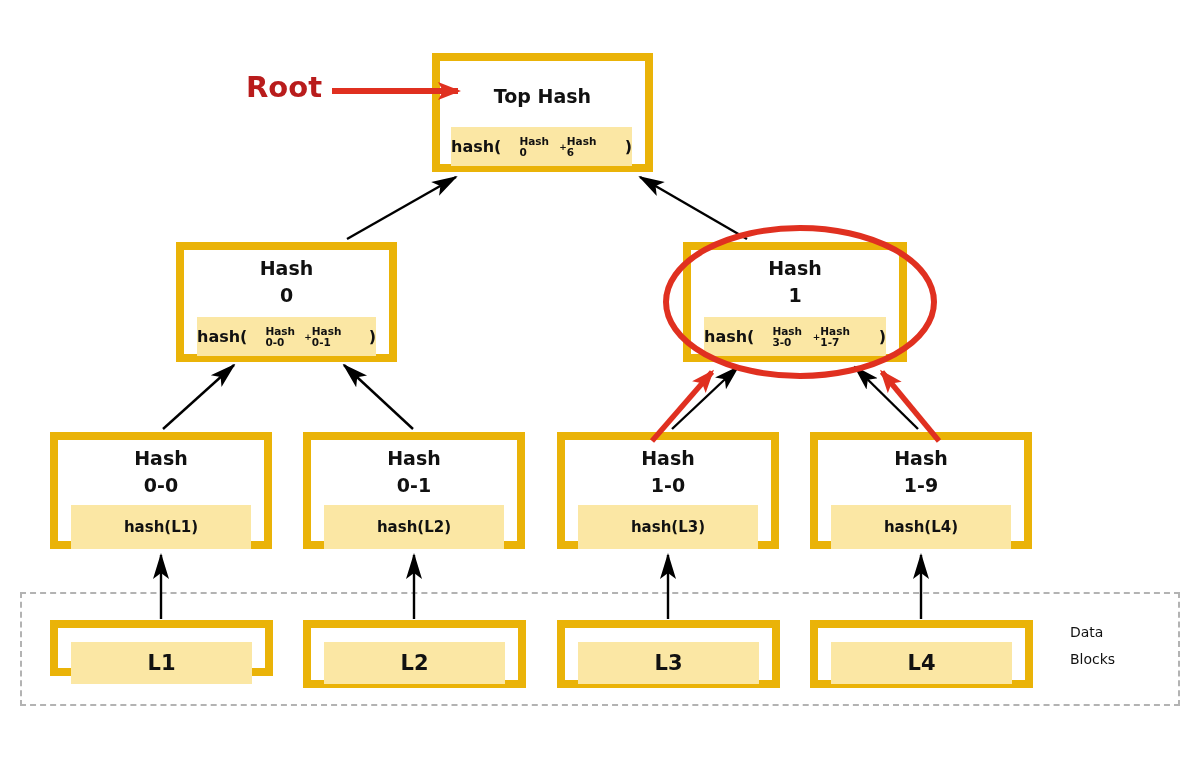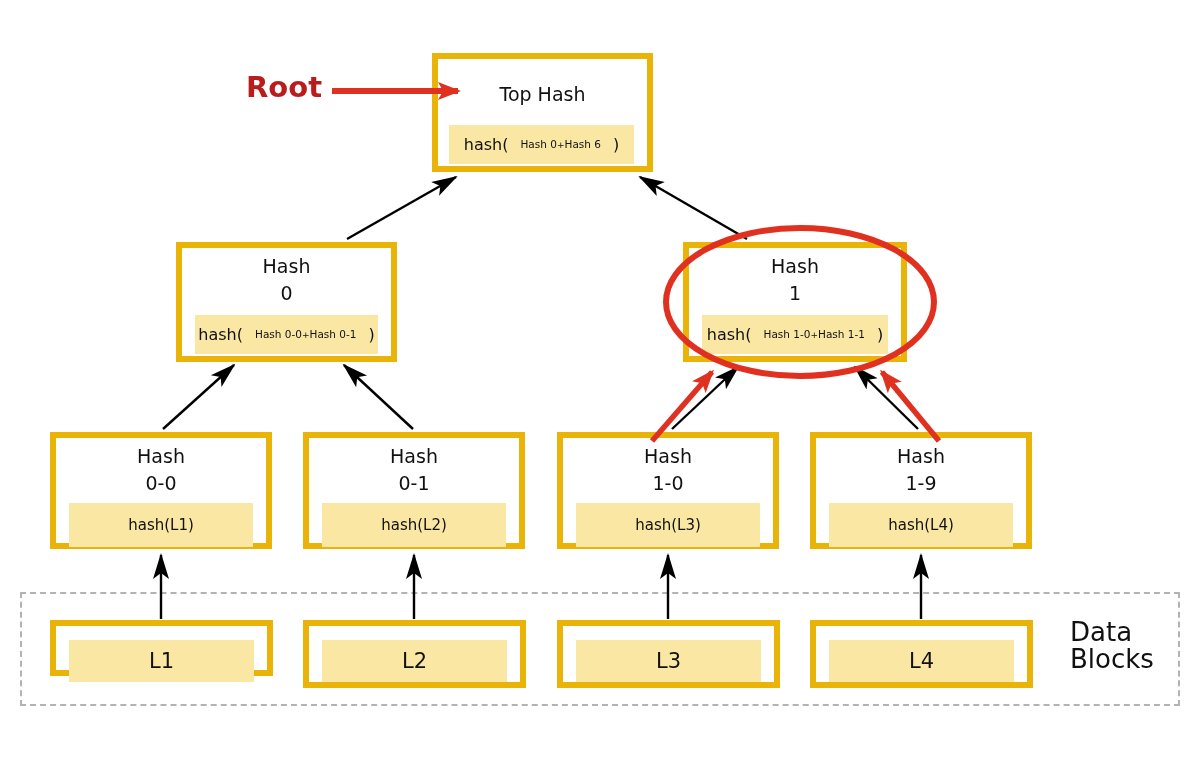--- a/index.html
+++ b/index.html
@@ -1,42 +1,42 @@
 <!DOCTYPE html>
 <html><head>
 <meta charset="utf-8">
 <style>
   html,body { margin:0; padding:0; background:#ffffff; }
   body { font-family:"DejaVu Sans","Liberation Sans",sans-serif; color:#111; }
   .canvas { position:relative; width:1200px; height:764px; background:#fff; overflow:hidden; }
 
-  .node { position:absolute; background:#fff; border:6px solid #eab308; box-sizing:border-box; z-index:1; }
+  .node { position:absolute; background:#fff; border:8px solid #eab308; box-sizing:border-box; z-index:1;font-weight:bold; }
   .title { text-align:center; font-size:19px; line-height:27px; color:#111; white-space:pre; }
   .title.single { margin-top:22px; }
   .title.double { margin-top:5px; }
 
   .bar { position:absolute; left:13px; right:13px; background:#fbe7a4;
          display:flex; align-items:center; justify-content:center; }
-  .bar.composite { gap:12px; }
+  .bar.composite { gap:18px; }
   .bar.mid  { top:67px; height:39px; }
   .bar.top  { left:11px; right:13px; top:66px; height:39px; }
   .bar.leaf { top:65px; height:44px; font-size:15px; }
   .bar.block{ top:14px; height:42px; font-size:21px; }
 
   .fn, .close { font-size:16px; }
   .stack { display:flex; align-items:center;
            font-size:10.5px; line-height:11px; }
   .stack .plus { font-size:9px; line-height:6px; margin:-1px 0; }
 
   .root-label { position:absolute; left:246px; top:70px; font-size:29px; font-weight:bold;
                 color:#b91c1c; z-index:1; }
 
   .dashed-container { position:absolute; left:20px; top:592px; width:1160px; height:114px;
                       border:2px dashed #b3b3b3; box-sizing:border-box; z-index:0; }
-  .db-label { position:absolute; left:1070px; top:619px; font-size:26px; line-height:27px; z-index:1; }
+  .db-label { position:absolute; left:1070px; top:619px; font-size:14px; line-height:27px; z-index:1; }
 
   svg.overlay { position:absolute; left:0; top:0; width:1200px; height:764px;
                 z-index:5; pointer-events:none; }
 </style>
 </head>
 <body>
 
 <div class="canvas">
 
   <div class="dashed-container"></div>
@@ -68,23 +68,23 @@
       </span>
       <span class="close">)</span>
     </div>
   </div>
 
   <div class="node" style="left:683px; top:242px; width:224px; height:120px;">
     <div class="title double"><span>Hash</span><br><span>1</span></div>
     <div class="bar mid composite">
       <span class="fn">hash(</span>
       <span class="stack">
-        <span>Hash 1-0</span>
+        <span>Hash 3-0</span>
         <span class="plus">+</span>
-        <span>Hash 1-1</span>
+        <span>Hash 1-7</span>
       </span>
       <span class="close">)</span>
     </div>
   </div>
 
   <div class="node" style="left:50px; top:432px; width:222px; height:117px;">
     <div class="title double"><span>Hash</span><br><span>0-0</span></div>
     <div class="bar leaf">hash(L1)</div>
   </div>
 

